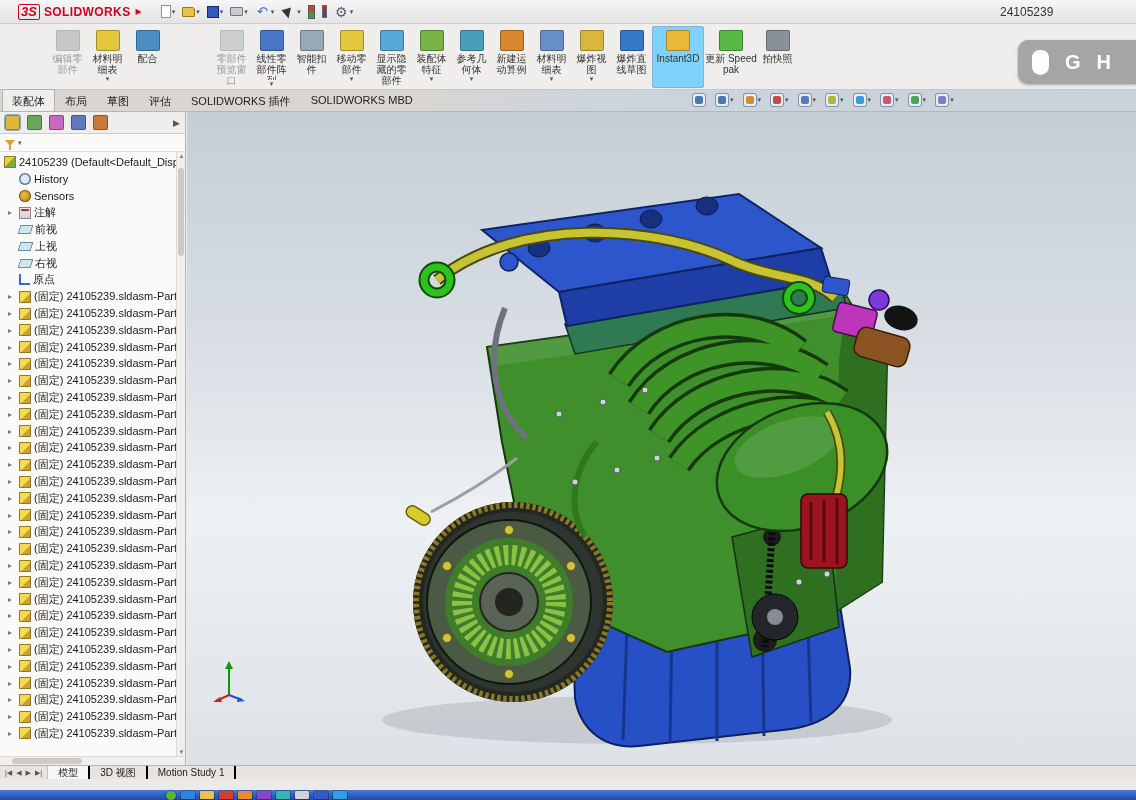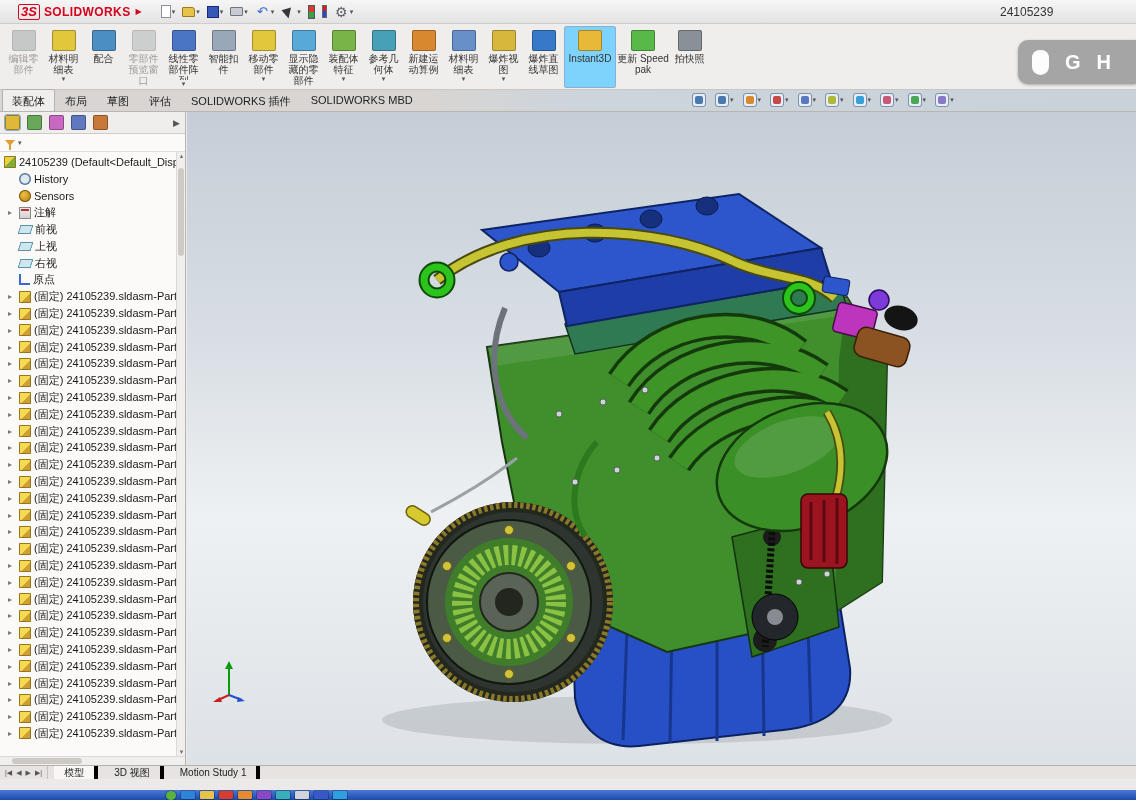--- a/index.html
+++ b/index.html
@@ -37,21 +37,21 @@
     border-bottom:1px solid #c9c6c2; display:flex; align-items:stretch; padding:2px 2px 1px 4px; gap:1px; }
   .rb-btn { width:39px; display:flex; flex-direction:column; align-items:center; padding-top:4px;
     border-radius:3px; flex:none; }
   .rb-btn.wide { width:52px; }
   .rb-btn .icon { width:24px; height:21px; border-radius:2px; margin-bottom:2px; flex:none;
     background-image:linear-gradient(135deg,rgba(255,255,255,.45),rgba(0,0,0,.20));
     box-shadow:inset 0 0 0 1px rgba(0,0,0,.28); }
   .rb-btn .lbl { font-size:10px; line-height:11px; text-align:center; color:#333;
     max-height:34px; overflow:hidden; word-break:break-all; }
   .rb-btn .dd { margin-top:0; }
-  .rb-btn.disabled { opacity:.45; filter:grayscale(.8); }
+  .rb-btn.disabled { opacity:.45; filter:grayscale(.8);margin-left:44px; }
   .rb-btn.active { background:#7dd3fc; box-shadow:inset 0 0 0 1px #8aafd4; }
 
   
   .overlay { position:absolute; right:0; top:40px; width:118px; height:44px; background:#a5a5a5;
     border-radius:10px 0 0 10px; display:flex; align-items:center; gap:16px; padding-left:14px;
     box-shadow:0 1px 3px rgba(0,0,0,.3); }
   .ov-mouse { width:17px; height:25px; background:#fdfdfd; border-radius:8px 8px 9px 9px; }
   .ov-letter { color:#fff; font-size:20px; font-weight:bold; }
 
   
@@ -103,21 +103,21 @@
   .viewport { position:absolute; top:112px; left:187px; right:0; bottom:35px;
     background:linear-gradient(#c5ced7 0%,#d8dee4 35%,#eef1f3 62%,#dde2e7 100%); overflow:hidden; }
   .engine { position:absolute; left:0; top:0; width:100%; height:100%; }
   .triad { position:absolute; left:24px; bottom:62px; }
 
   
   .bottomtabs { position:absolute; left:0; right:0; top:765px; height:14px; background:#e6e3e0;
     border-top:1px solid #b5b2ae; display:flex; align-items:stretch; font-size:10px; }
   .bt-nav { display:flex; align-items:center; gap:2px; padding:0 4px; color:#555; font-size:7px; border-right:1px solid #c5c2be; }
   .bt-nav span { padding:0 1px; }
-  .bt-tab { padding:0 10px; display:flex; align-items:center; border-right:4px solid #000000; color:#222;margin-left:6px; }
+  .bt-tab { padding:0 10px; display:flex; align-items:center; border-right:2px solid #000000; color:#222; }
   .bt-tab.active { background:#f8f7f6; }
   .statusbar { position:absolute; left:0; right:0; top:779px; height:11px; background:#f1f0ee;
     border-top:1px solid #cfccc8; font-size:9px; color:#333; display:flex; align-items:center; padding-left:6px; }
   .taskbar { position:absolute; left:0; right:0; top:790px; height:10px;
     background:linear-gradient(#4a7ad8,#1c4aa8); display:flex; align-items:center; gap:5px; padding-left:166px; }
   .tk { width:14px; height:8px; border-radius:1px; box-shadow:0 0 0 1px rgba(0,0,0,.25); }
   .tk:first-child { width:10px; height:9px; border-radius:50%; }
 </style>
 </head>
 <body>

